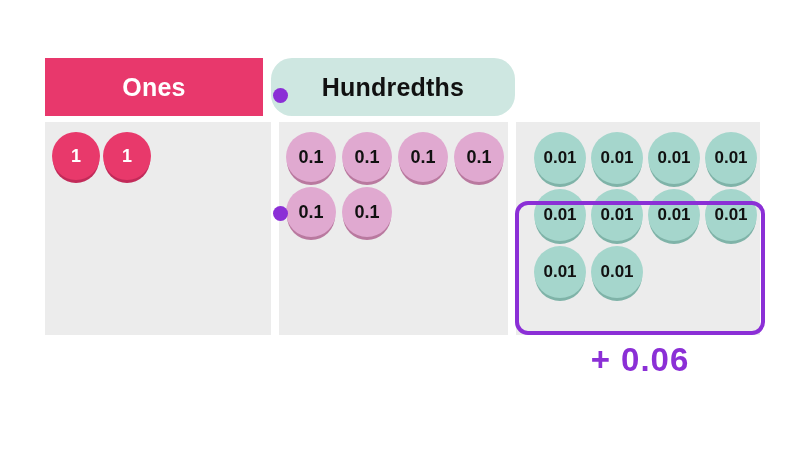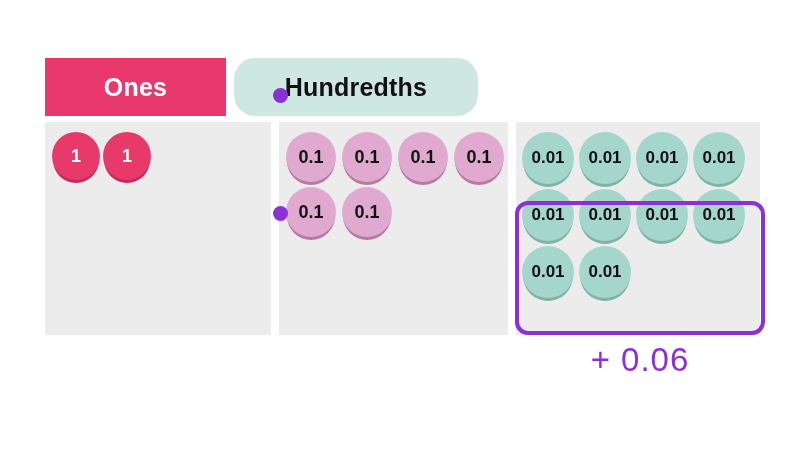--- a/index.html
+++ b/index.html
@@ -36,21 +36,21 @@
   .col-head {
     height: 58px;
     display: flex;
     align-items: center;
     justify-content: center;
     font-size: 25px;
     font-weight: bold;
     letter-spacing: 0.2px;
     box-sizing: border-box;
   }
-  .col-head.ones      { width: 181px; background: #e8386c; color: #ffffff; }
+  .col-head.ones      { width: 218px; background: #e8386c; color: #ffffff; }
   .col-head.tenths    { width: 229px; background: #f6dced; color: #111111; }
   .col-head.hundredths{ width: 244px; background: #cee7e1; color: #111111; border-radius: 21px; }
 
   
   .body-row {
     position: absolute;
     left: 0;
     top: 64px;
     width: 715px;
     height: 213px;
@@ -59,21 +59,21 @@
   }
   .col-body {
     height: 213px;
     background: #ececec;
     box-sizing: border-box;
     position: relative;
     padding: 10px 0 0 7px;
   }
   .col-body.ones       { width: 226px; }
   .col-body.tenths     { width: 229px; }
-  .col-body.hundredths { width: 244px; padding-left: 6px; }
+  .col-body.hundredths { width: 244px; padding-left: 18px; }
 
   .chip-row {
     display: flex;
     align-items: flex-start;
   }
   .chip-row.r2 { margin-top: 5px; }
 
   
   .chip {
     border-radius: 50%;
@@ -134,21 +134,21 @@
   }
 
   
   .caption {
     position: absolute;
     left: 470px;
     top: 283px;
     width: 250px;
     text-align: center;
     font-size: 33px;
-    font-weight: normal;
+    font-weight: bold;
     color: #8b2fd6;
     letter-spacing: 1px;
   }
 </style>
 </head>
 <body>
 
 <div id="board">
 
   <div class="header-row">

